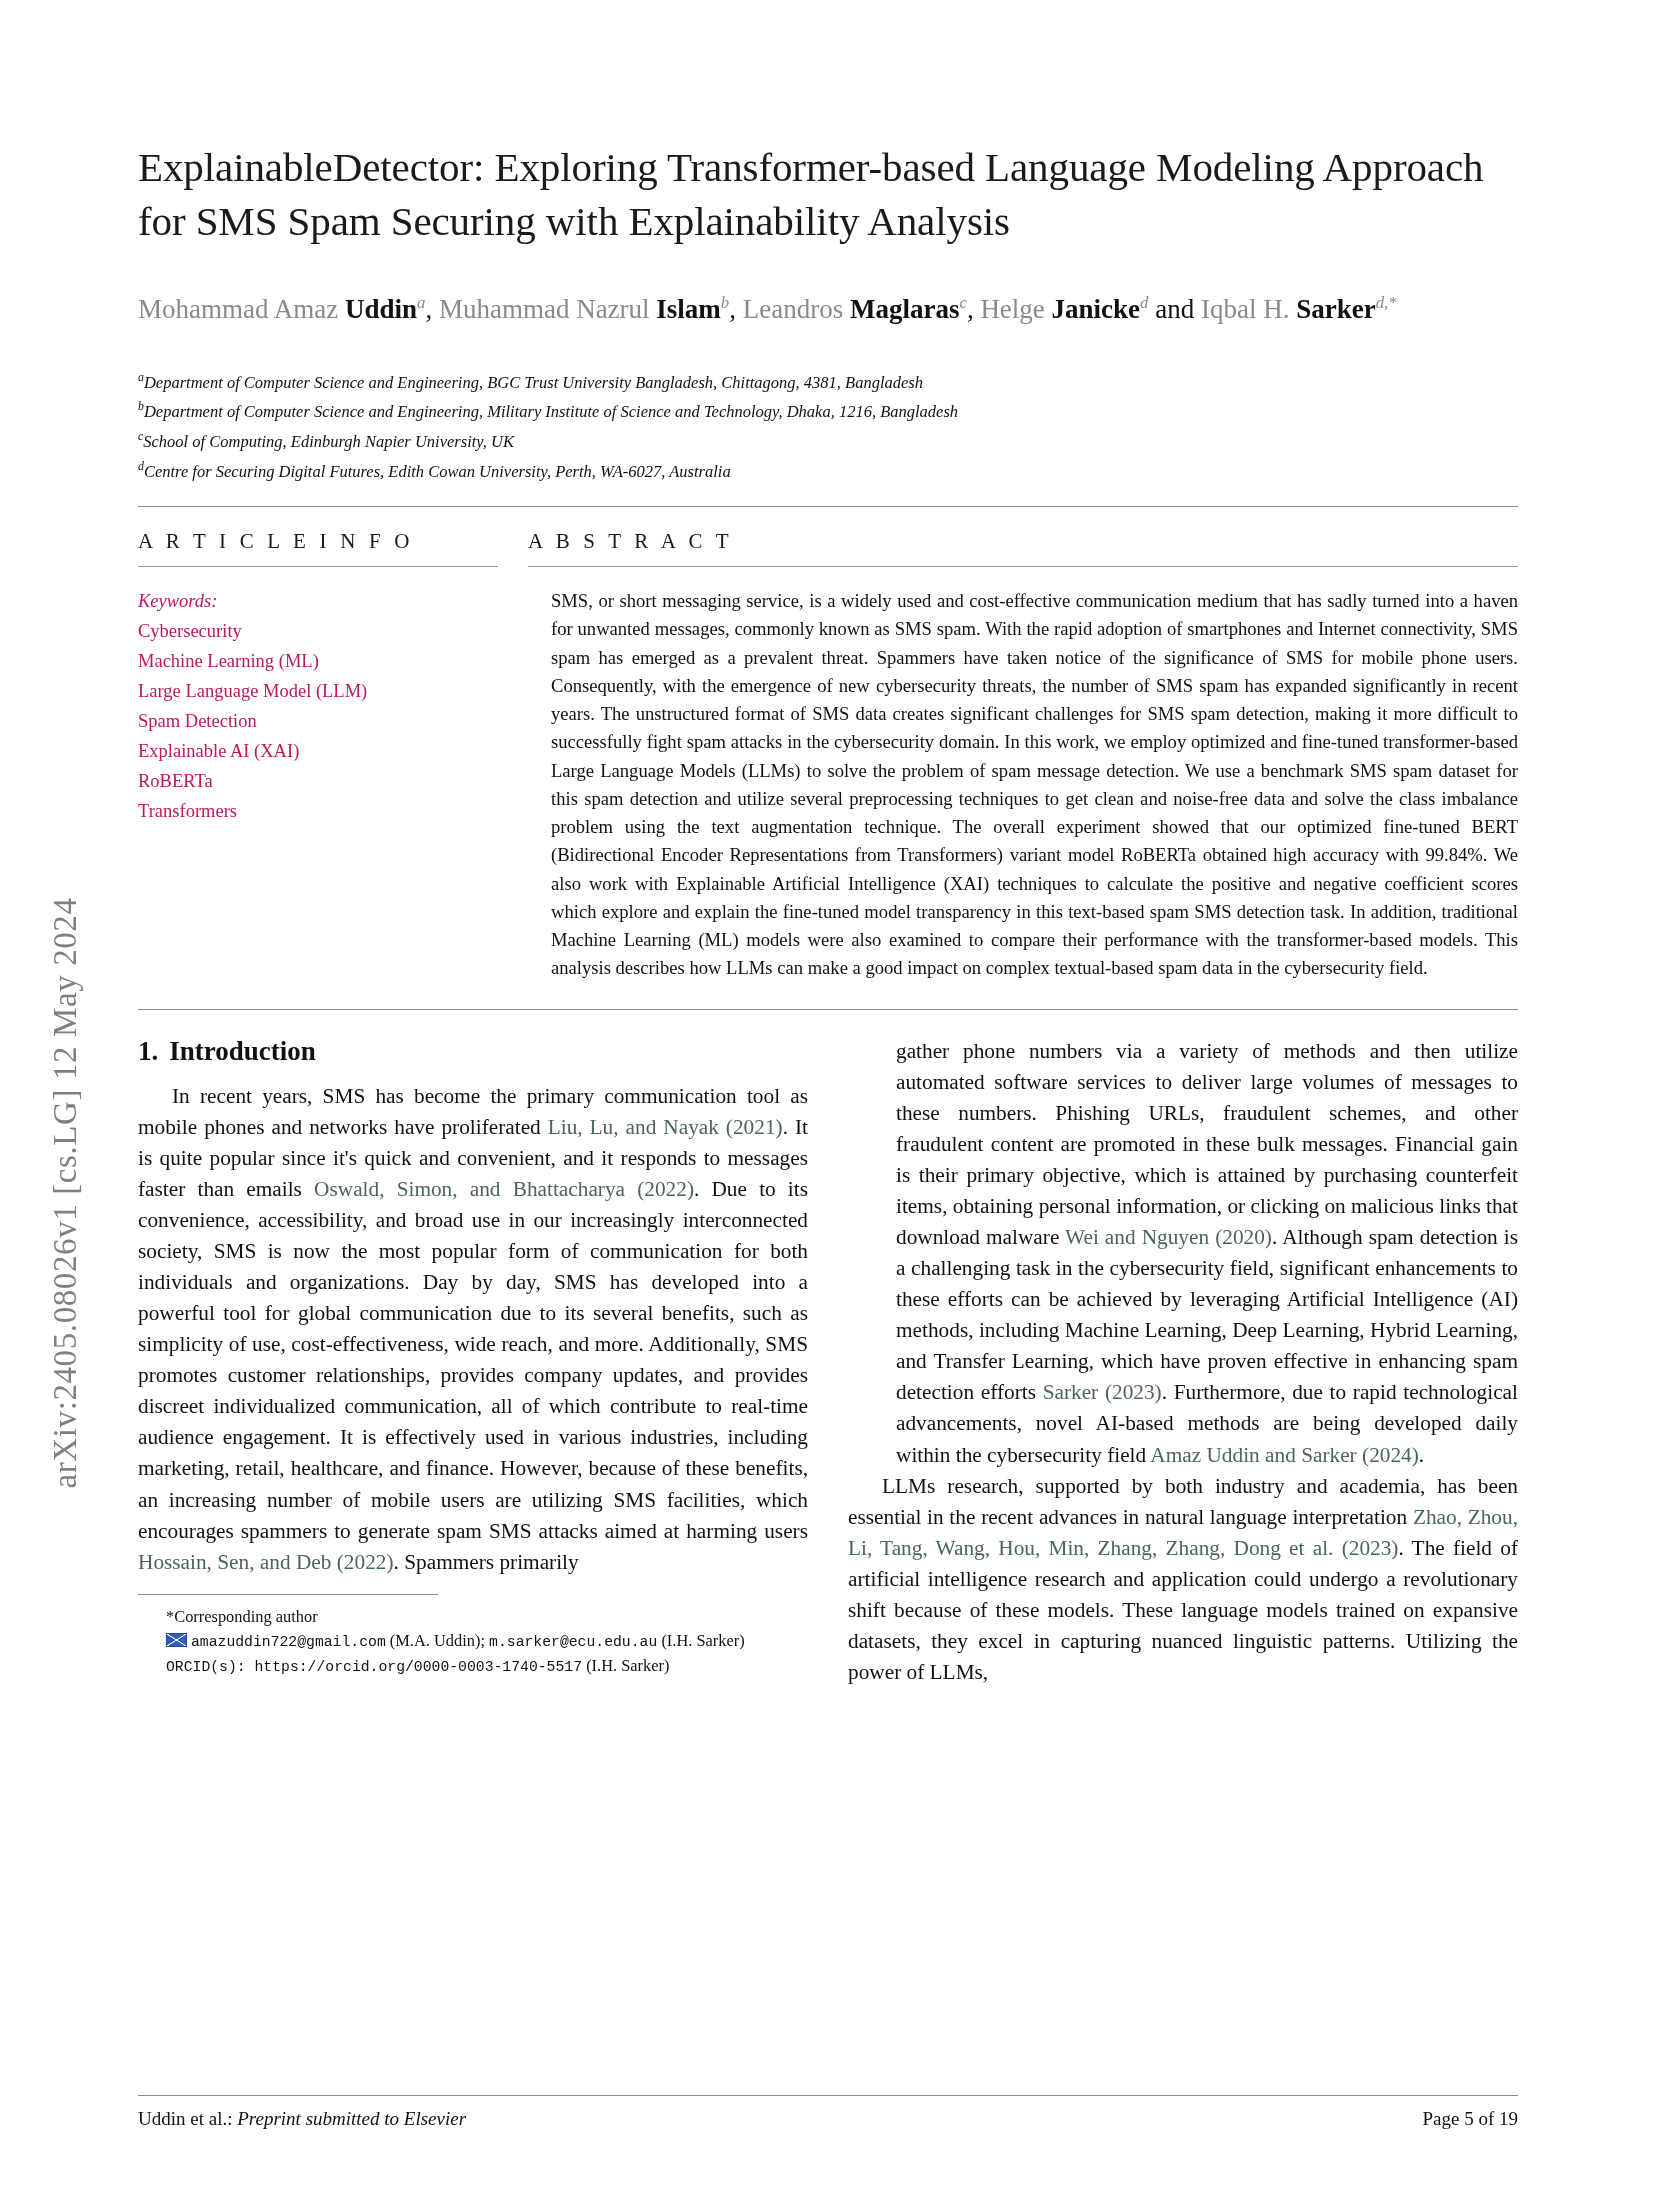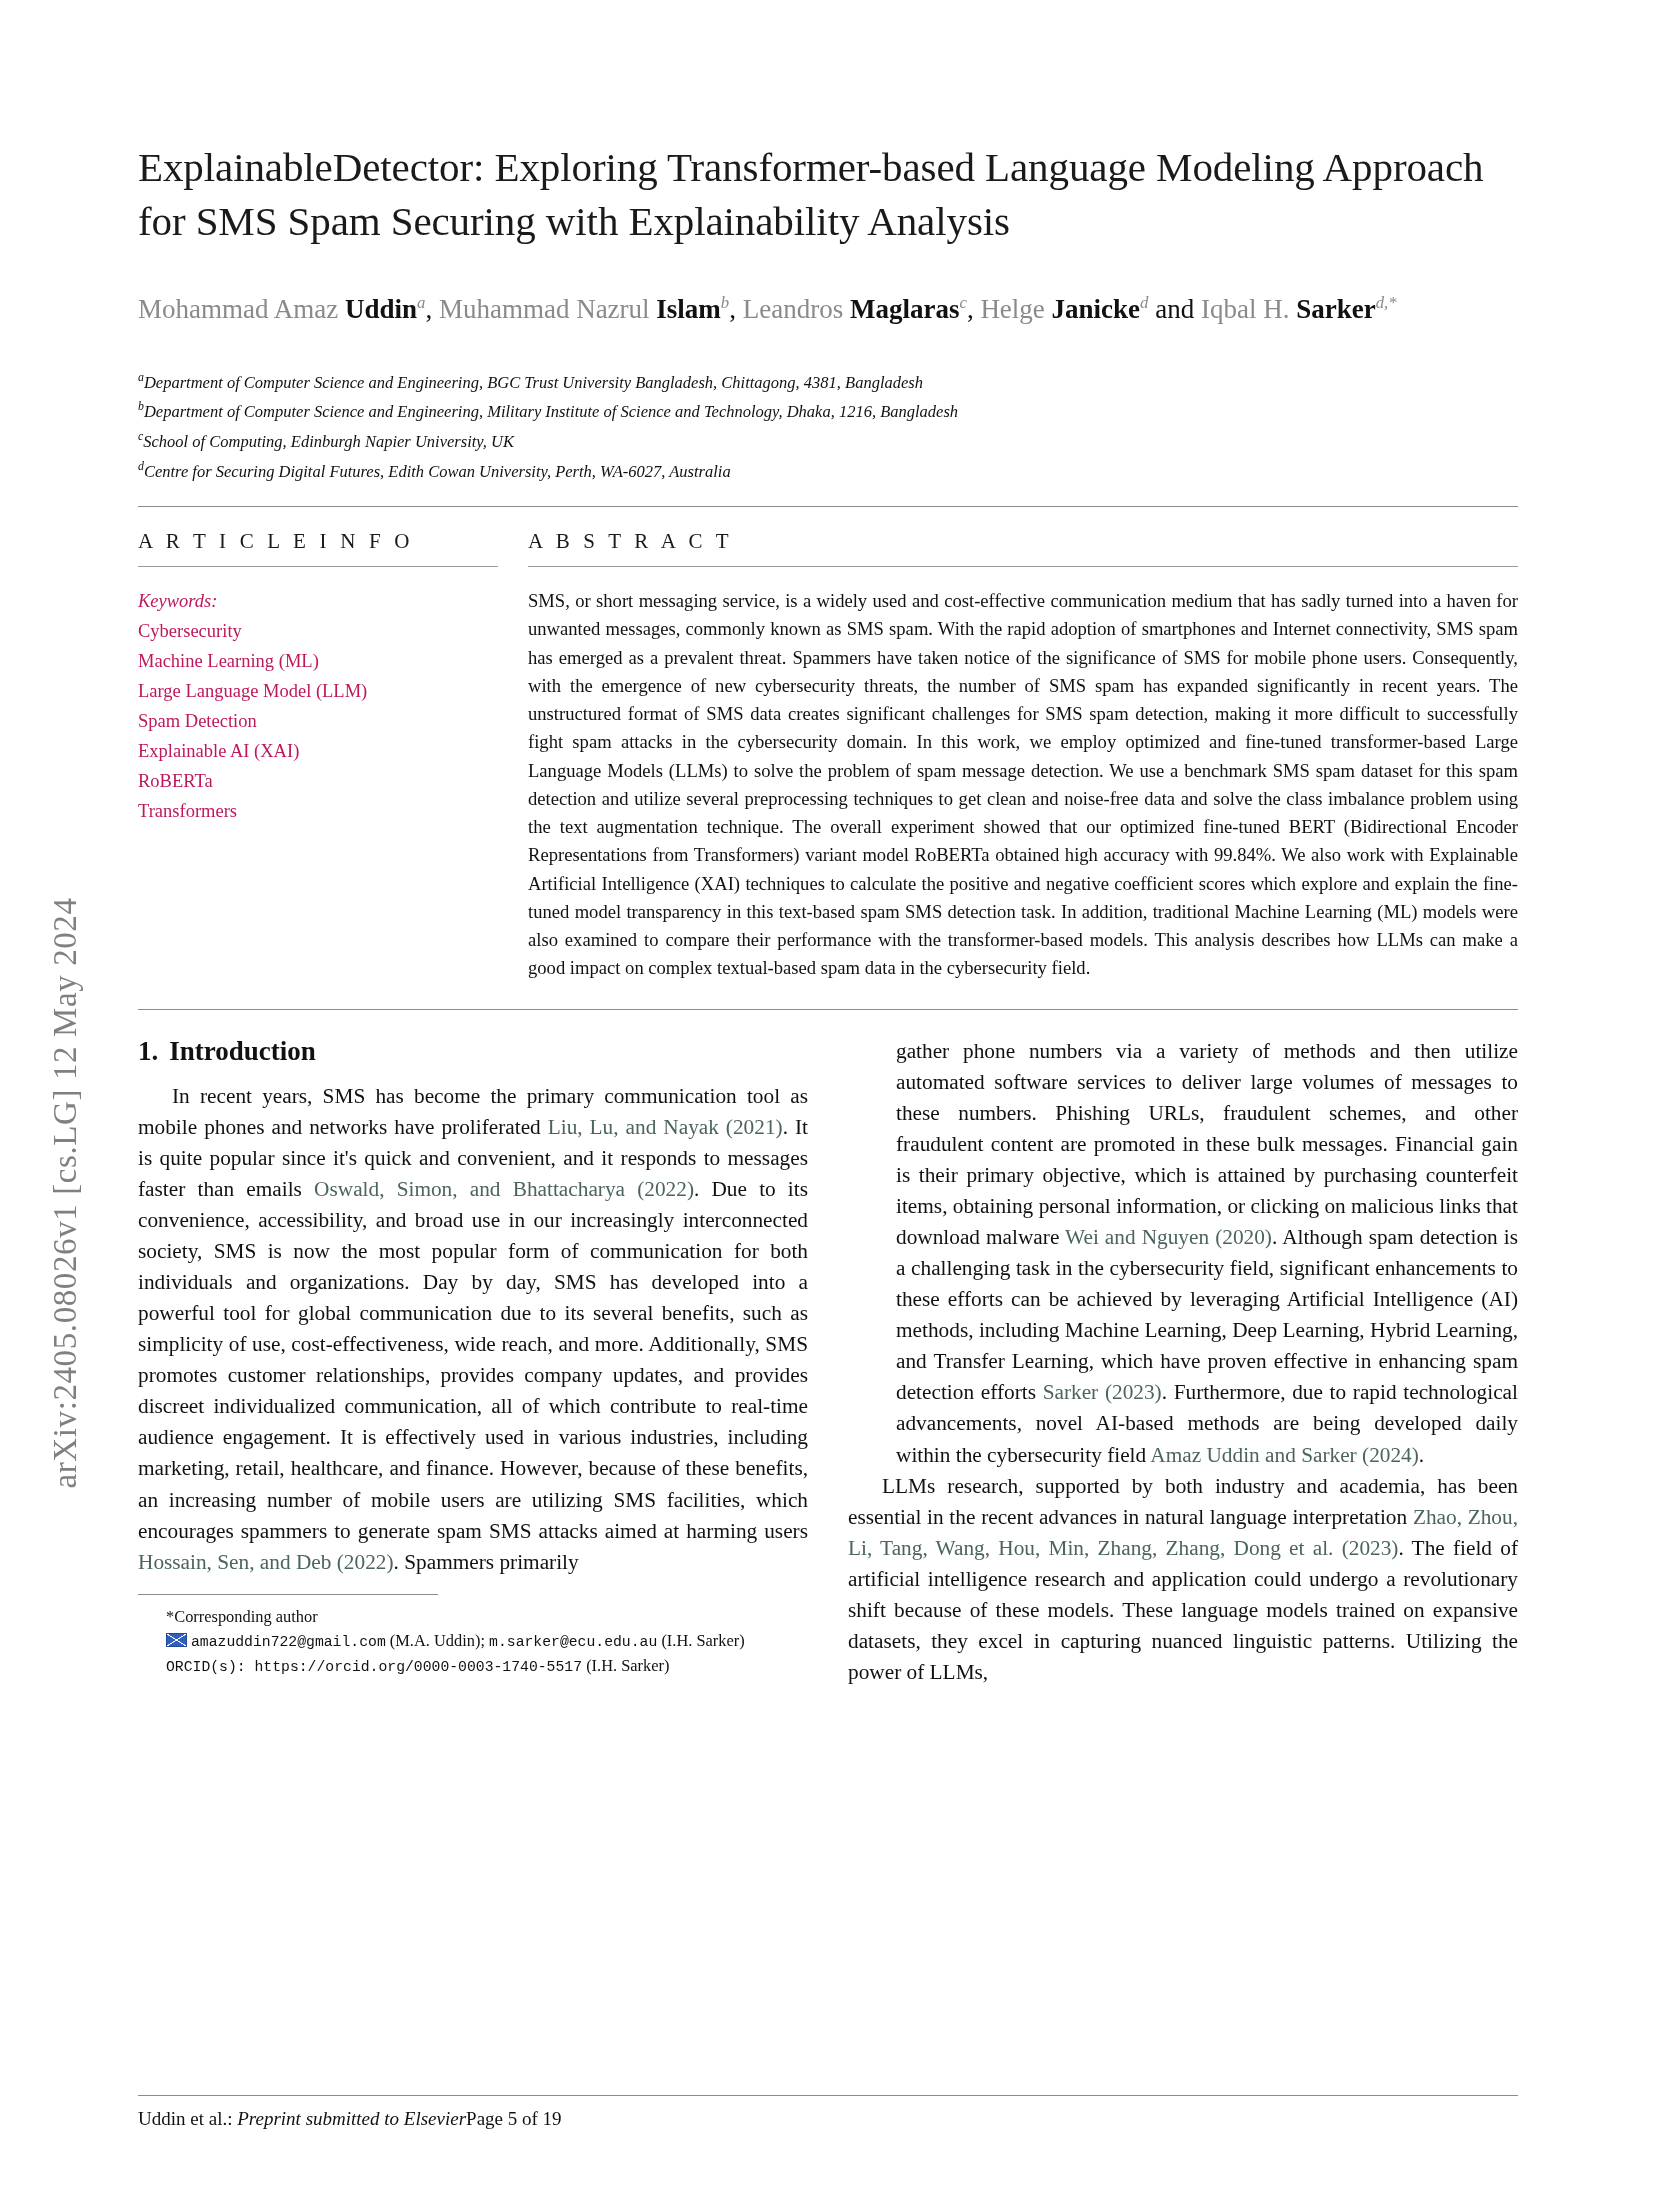--- a/index.html
+++ b/index.html
@@ -132,20 +132,21 @@
   .keywords .kw-title {
     font-style: italic;
   }
   .abstract {
     margin-top: 20px;
     font-size: 18.6px;
     line-height: 1.52;
     text-align: justify;
     color: #111111;
     hyphens: auto;
+    margin-left: 23px;
   }
 
   .rule-afterabs {
     margin-top: 26px;
     border-top: 1px solid #8c8c8c;
   }
 
   
   .body-cols {
     display: flex;
@@ -223,21 +224,21 @@
     left: 138px;
     top: 2095px;
     width: 1380px;
   }
   .footer .frule {
     border-top: 1px solid #8c8c8c;
   }
   .footer .frow {
     margin-top: 12px;
     display: flex;
-    justify-content: flex-start;
+    justify-content: space-between;
     align-items: baseline;
     font-size: 19px;
     color: #111111;
   }
   .footer .fleft .ital { font-style: italic; }
 </style>
 </head>
 <body>
 
 <div class="arxiv-stamp">

